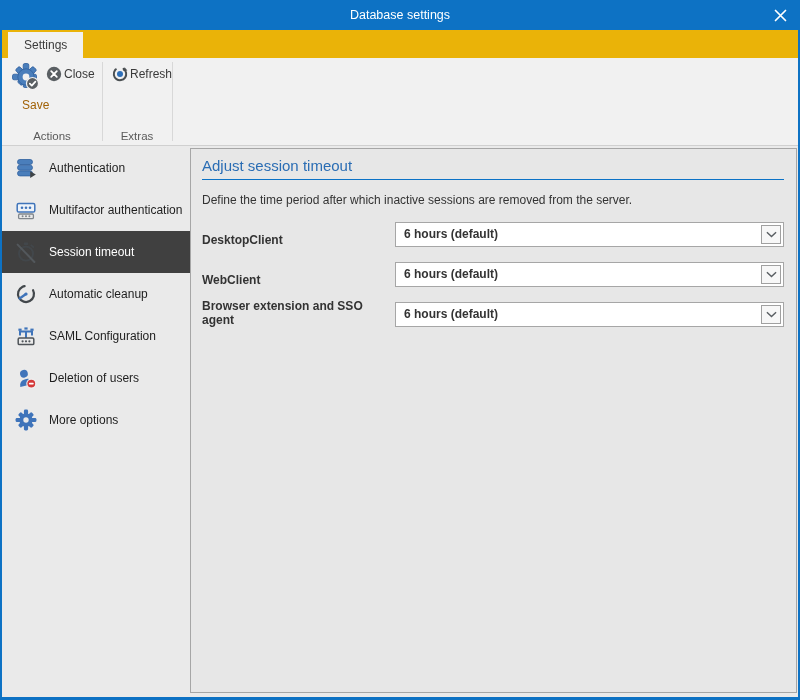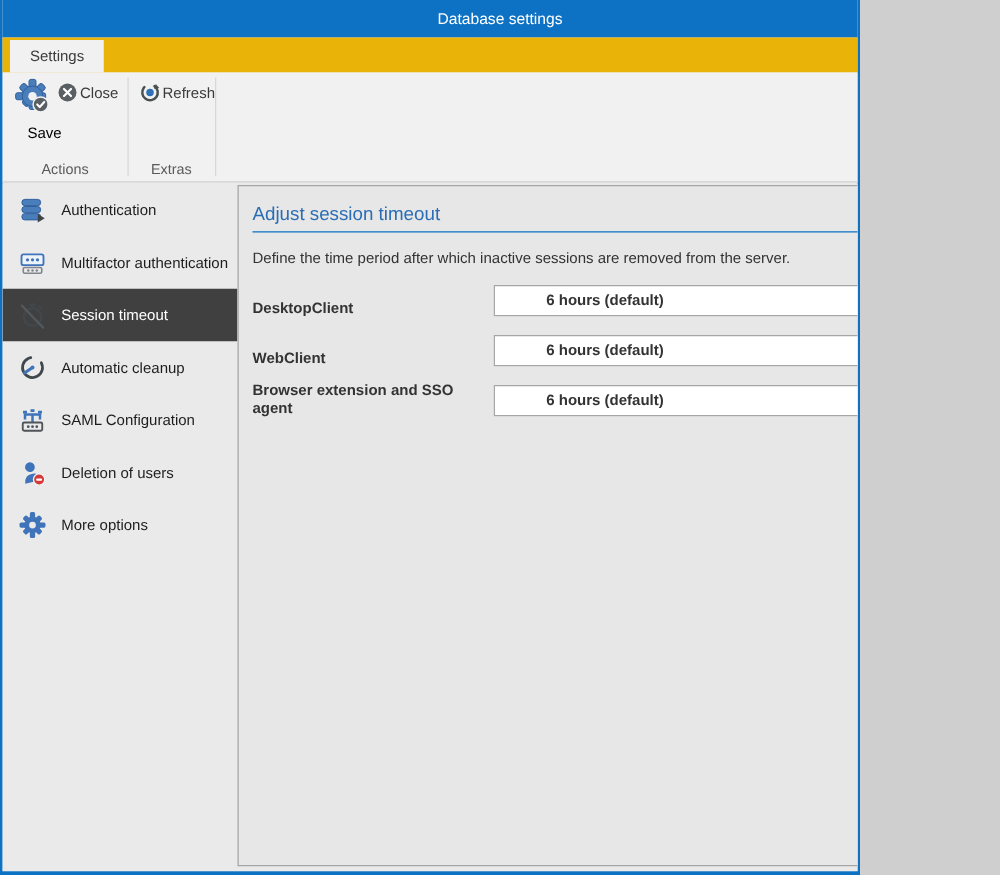--- a/index.html
+++ b/index.html
@@ -1,18 +1,18 @@
 <!DOCTYPE html>
 <html><head>
 <meta charset="utf-8">
 <style>
   html,body{margin:0;padding:0;background:#cfcfcf;}
   *{box-sizing:border-box;}
   .window{
-    position:relative;width:688px;height:700px;overflow:hidden;
+    position:relative;width:800px;height:700px;overflow:hidden;
     font-family:"Liberation Sans","DejaVu Sans",sans-serif;
     background:#eaeaea;
     border-left:2px solid #0d72c4;border-right:2px solid #0d72c4;border-bottom:3px solid #0d72c4;
   }
   
   .titlebar{position:absolute;left:-2px;top:0;width:800px;height:30px;background:#0d72c4;}
   .titlebar .title{
     position:absolute;left:0;right:0;top:0;line-height:30px;text-align:center;
     color:#ffffff;font-size:12.5px;
   }
@@ -22,48 +22,48 @@
   }
   
   .tabstrip{position:absolute;left:-2px;top:30px;width:800px;height:28px;background:#eab308;}
   .tab{
     position:absolute;left:8px;top:2px;height:26px;padding:0 16px;background:#f1f1f1;
     color:#3b3b3b;font-size:12px;line-height:26px;cursor:default;
   }
   
   .ribbon{position:absolute;left:0;top:58px;width:796px;height:88px;background:#f1f1f1;border-bottom:1px solid #d0d0d0;}
   .bigbtn{position:absolute;left:3px;top:4px;width:42px;height:58px;text-align:center;cursor:pointer;}
-  .bigbtn .lbl{display:block;margin-top:2px;font-size:12px;color:#000000;margin-left:17px;}
+  .bigbtn .lbl{display:block;margin-top:2px;font-size:12px;color:#a16207;margin-left:17px;}
   .smallbtn{position:absolute;top:6px;height:20px;display:flex;align-items:center;gap:2px;cursor:pointer;
     font-size:12px;color:#3b3b3b;padding:0 4px;}
   .rib-sep{position:absolute;top:4px;bottom:4px;width:1px;background:#d8d8d8;}
   .grouplabel{position:absolute;bottom:3px;text-align:center;font-size:11.5px;color:#5a5a5a;}
   
   .bodyarea{position:absolute;left:0;top:147px;width:796px;height:550px;background:#eaeaea;}
   
   .sidebar{position:absolute;left:0;top:0;width:188px;height:100%;}
   .side-item{
     height:42px;display:flex;align-items:center;gap:10px;padding-left:11px;cursor:pointer;
     font-size:12px;color:#1e1e1e;
   }
   .side-item.selected{background:#404040;color:#ffffff;}
   .side-item .icn{width:26px;height:26px;flex:none;display:flex;align-items:center;justify-content:center;}
   
   .panel{
     position:absolute;left:188px;top:1px;width:607px;height:545px;
     border:1px solid #a6a6a6;background:#e7e7e7;padding:8px 12px 0 11px;
   }
-  .heading{margin-top:6px;font-size:15px;color:#2a6db4;}
+  .heading{margin-top:0;font-size:15px;color:#2a6db4;}
   .rule{height:1px;background:#0b72c6;margin-top:5px;}
   .desc{margin-top:13px;font-size:12px;color:#333333;}
   .field-row{display:flex;align-items:flex-end;height:25px;margin-top:15px;font-weight:bold;}
   .field-row:first-of-type{margin-top:19px;}
   .field-label{width:193px;flex:none;font-size:12px;color:#333333;}
   .combo{
-    position:relative;flex:1;height:25px;background:#ffffff;border:1px solid #a6a6a6;cursor:pointer;padding-left:33px;
+    position:relative;flex:1;height:25px;background:#ffffff;border:1px solid #a6a6a6;cursor:pointer;
   }
   .combo .val{display:block;line-height:23px;padding-left:8px;font-size:12px;color:#333333;}
   .combo .drop{
     position:absolute;right:2px;top:2px;bottom:2px;width:20px;background:#f7f7f7;
     border:1px solid #a0a0a0;display:flex;align-items:center;justify-content:center;
   }
 </style>
 </head>
 <body>
 

